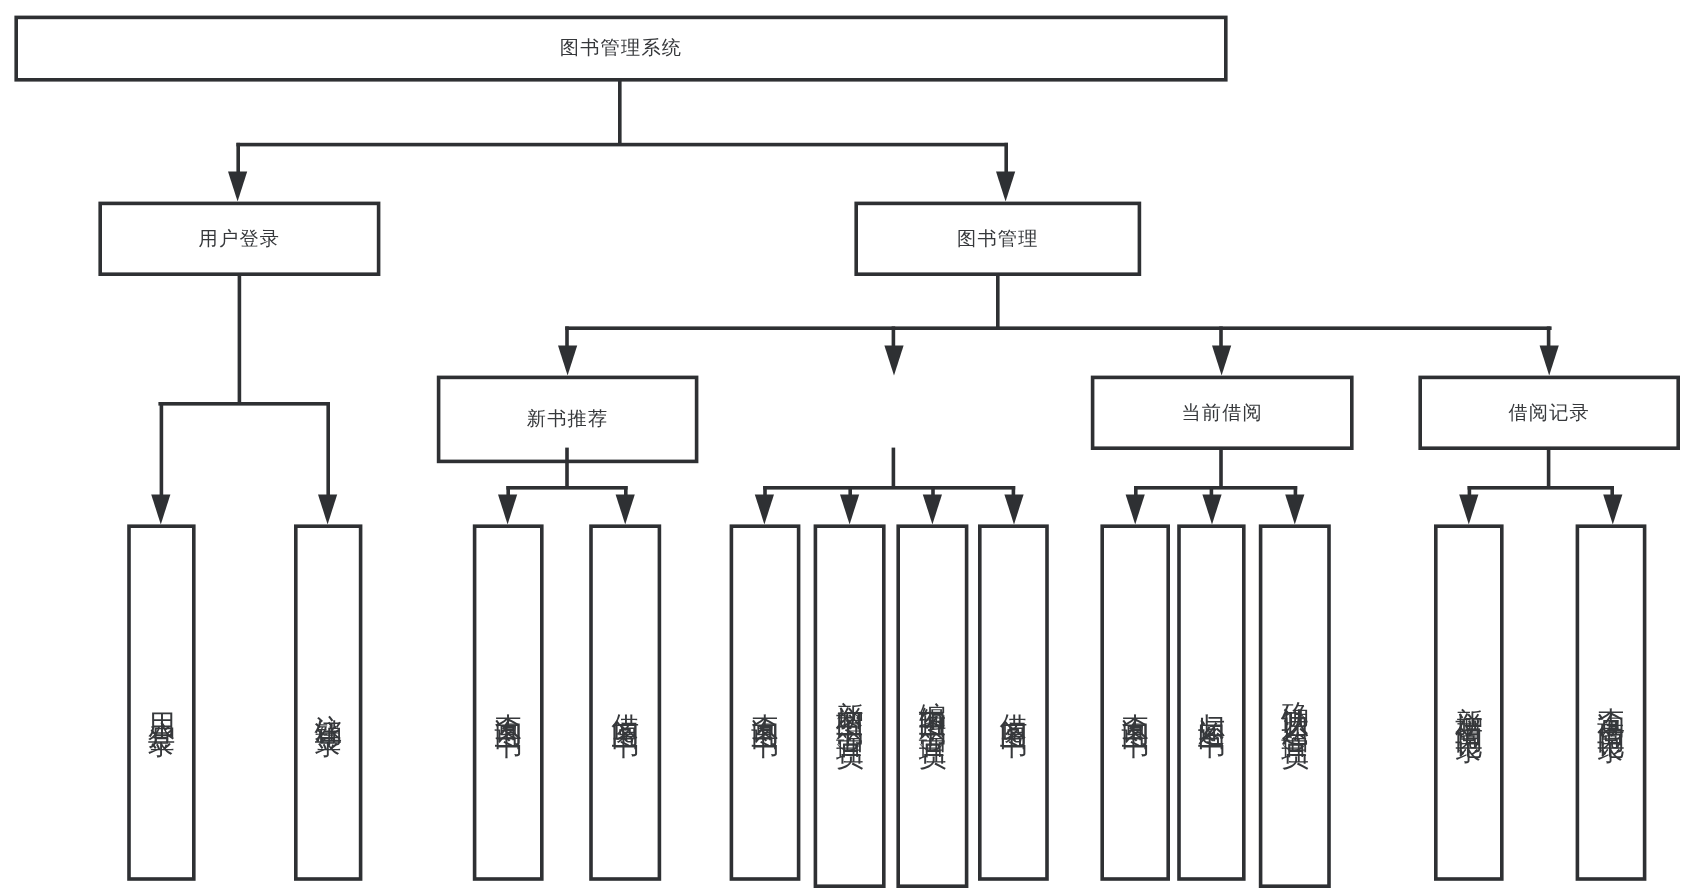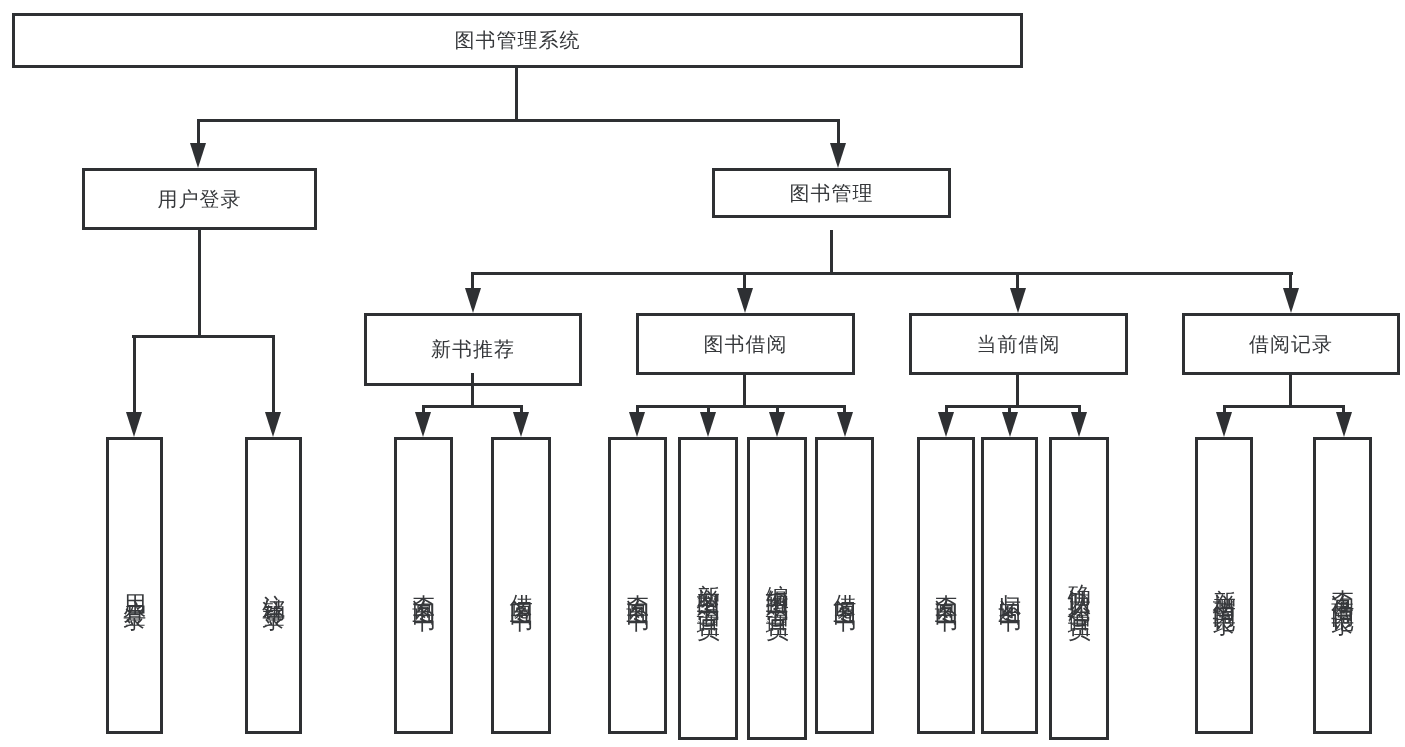--- a/index.html
+++ b/index.html
@@ -19,21 +19,21 @@
   .box{
     position:absolute;
     border:3px solid var(--line);
     background:#ffffff;
     box-sizing:border-box;
     display:flex;
     align-items:center;
     justify-content:center;
   }
   .hlabel{
-    font-size:20px;
+    font-size:16px;
     letter-spacing:1px;
     white-space:nowrap;
   }
   .vtext{
     writing-mode:vertical-rl;
     text-orientation:mixed;
     font-size:23px;
     letter-spacing:5px;
     line-height:1.1;
   }
@@ -66,42 +66,41 @@
   <div class="box hlabel" style="left:12px;top:13px;width:1011px;height:55px">图书管理系统</div>
 
   <div class="line" style="left:515px;top:66px;width:3px;height:55px"></div>
   <div class="line" style="left:197px;top:119px;width:643px;height:3px"></div>
   <div class="line" style="left:197px;top:119px;width:3px;height:31px"></div>
   <div class="arrow" style="left:190px;top:143px"></div>
   <div class="line" style="left:837px;top:119px;width:3px;height:31px"></div>
   <div class="arrow" style="left:830px;top:143px"></div>
 
   <div class="box hlabel" style="left:82px;top:168px;width:235px;height:62px">用户登录</div>
-  <div class="box hlabel" style="left:712px;top:168px;width:239px;height:50px">图书管理</div>
+  <div class="box hlabel" style="left:712px;top:168px;width:239px;height:62px">图书管理</div>
 
   <div class="line" style="left:198px;top:230px;width:3px;height:107px"></div>
   <div class="line" style="left:132px;top:335px;width:143px;height:3px"></div>
   <div class="line" style="left:133px;top:335px;width:3px;height:80px"></div>
   <div class="arrow" style="left:126px;top:412px"></div>
   <div class="line" style="left:272px;top:335px;width:3px;height:80px"></div>
   <div class="arrow" style="left:265px;top:412px"></div>
 
   <div class="line" style="left:830px;top:230px;width:3px;height:45px"></div>
   <div class="line" style="left:471px;top:272px;width:822px;height:3px"></div>
   <div class="line" style="left:471px;top:272px;width:3px;height:20px"></div>
   <div class="arrow" style="left:465px;top:288px"></div>
   <div class="line" style="left:743px;top:272px;width:3px;height:20px"></div>
   <div class="arrow" style="left:737px;top:288px"></div>
   <div class="line" style="left:1016px;top:272px;width:3px;height:20px"></div>
   <div class="arrow" style="left:1010px;top:288px"></div>
   <div class="line" style="left:1289px;top:272px;width:3px;height:20px"></div>
   <div class="arrow" style="left:1283px;top:288px"></div>
 
   <div class="box hlabel" style="left:364px;top:313px;width:218px;height:73px">新书推荐</div>
-  <div class="box hlabel" style="left:636px;top:313px;width:219px;height:62px">图书借阅</div>
   <div class="box hlabel" style="left:1182px;top:313px;width:218px;height:62px">借阅记录</div>
   <div class="box hlabel" style="left:909px;top:313px;width:219px;height:62px">当前借阅</div>
 
   <div class="line" style="left:471px;top:373px;width:3px;height:34px"></div>
   <div class="line" style="left:422px;top:405px;width:101px;height:3px"></div>
   <div class="line" style="left:422px;top:405px;width:3px;height:10px"></div>
   <div class="arrow" style="left:415px;top:412px"></div>
   <div class="line" style="left:520px;top:405px;width:3px;height:10px"></div>
   <div class="arrow" style="left:513px;top:412px"></div>
 

